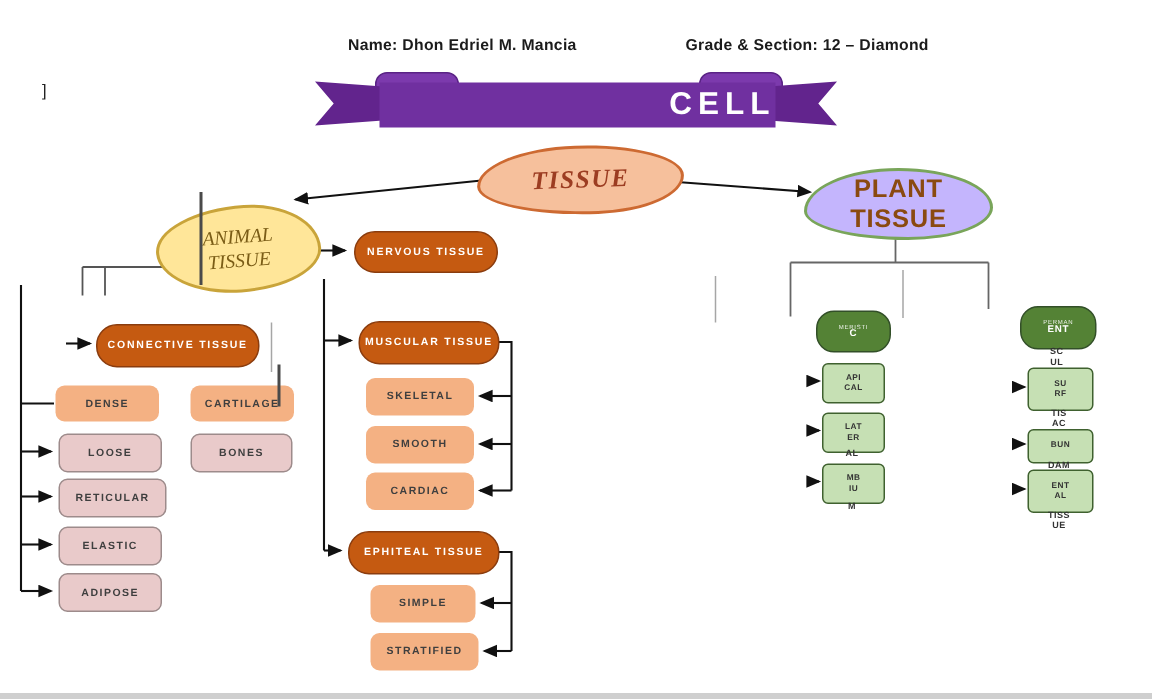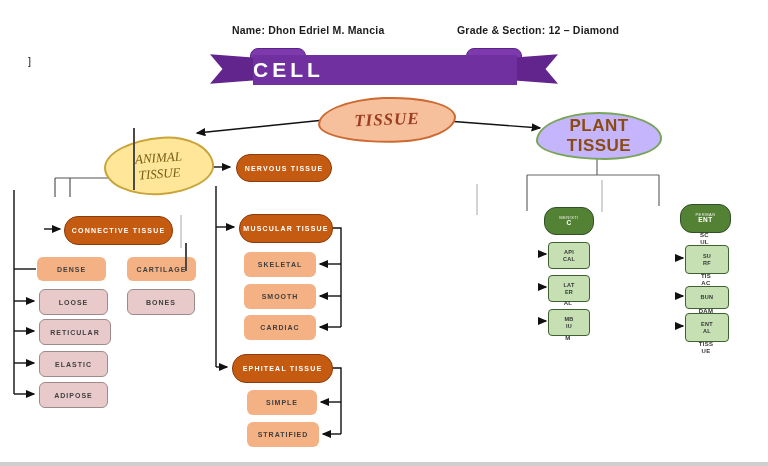--- a/index.html
+++ b/index.html
@@ -2,21 +2,21 @@
 <html><head>
 <meta charset="utf-8">
 <style>
   html,body{margin:0;padding:0;background:#ffffff;}
   #stage{position:relative;width:768px;height:466px;background:#ffffff;overflow:hidden;
          font-family:"Liberation Sans",sans-serif;}
   .abs{position:absolute;}
   svg.wires{position:absolute;left:0;top:0;z-index:0;}
   .node{z-index:1;}
   .hdr{font-size:10.5px;font-weight:bold;color:#1b1b1b;letter-spacing:.2px;}
-  .ribbon-band{background:#7030a0;display:flex;align-items:center;justify-content:flex-start;z-index:2;}
+  .ribbon-band{background:#7030a0;display:flex;align-items:center;justify-content:flex-end;z-index:2;}
   .ribbon-title{color:#ffffff;font-weight:bold;font-size:21px;letter-spacing:4px;}
   .tail{background:#62248d;z-index:1;}
   .tail-l{clip-path:polygon(0% 4%,100% 16%,100% 84%,0% 96%,24% 50%);}
   .tail-r{clip-path:polygon(0% 16%,100% 4%,76% 50%,100% 96%,0% 84%);}
   .curl{background:#7c3aad;border:1px solid #5a2385;border-radius:8px 8px 0 0;z-index:1;}
   .blob{border:2px solid;display:flex;align-items:center;justify-content:center;
         text-align:center;white-space:pre-line;}
   .blob-tissue{background:#f6c09c;border-color:#cd6a32;border-radius:48% 52% 42% 58%/55% 48% 52% 45%;
         transform:rotate(-2deg);font-family:"Liberation Serif",serif;font-style:italic;
         font-size:17px;font-weight:bold;color:#9c3d22;letter-spacing:1px;}

